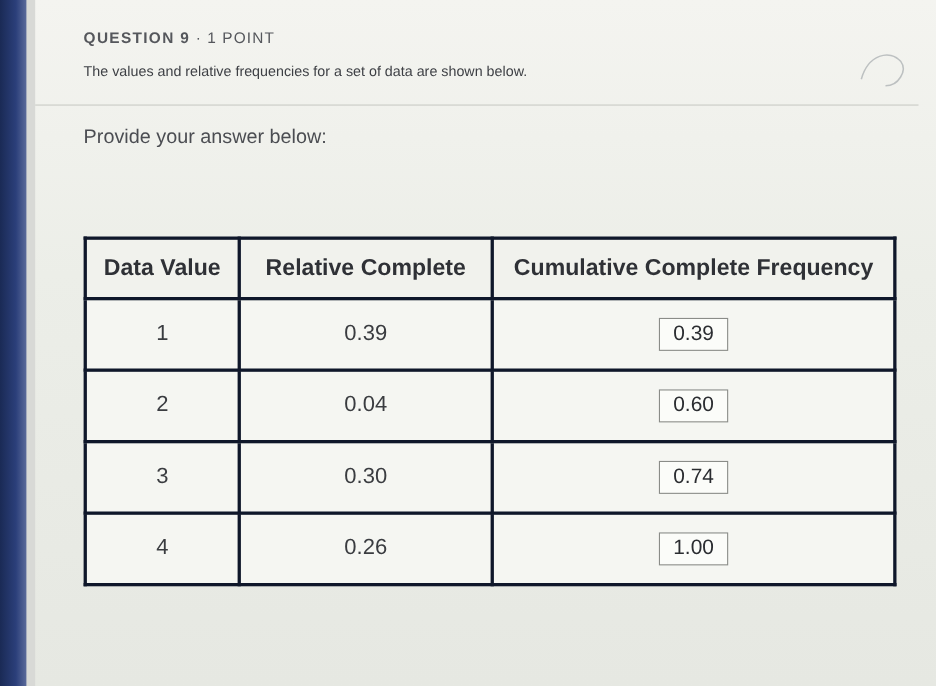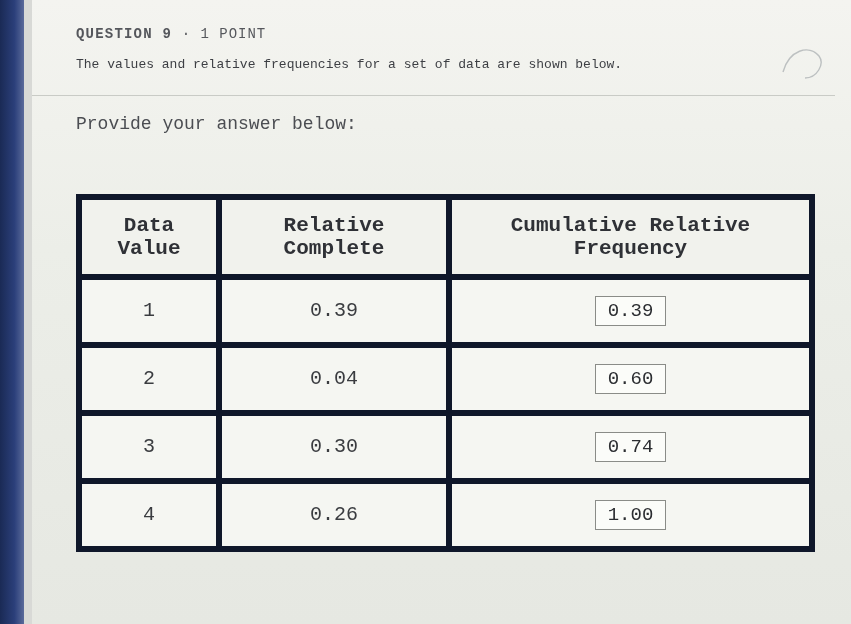--- a/index.html
+++ b/index.html
@@ -16,21 +16,20 @@
     left: 0; top: 0; bottom: 0;
     width: 24px;
     background: linear-gradient(90deg, #1a2a55 0%, #2b3f7a 60%, #5a6a9a 100%);
   }
   .page {
     position: absolute;
     left: 32px; right: 0; top: 0; bottom: 0;
     background: linear-gradient(180deg, #f4f4f0 0%, #eceee8 40%, #e6e8e2 100%);
     padding: 26px 36px 0 44px;
     color: #3a3c40;
-    font-family: Liberation Mono, monospace;
   }
   .q-header {
     font-size: 14px;
     letter-spacing: 1.2px;
     font-weight: 700;
     color: #55575c;
     margin-bottom: 14px;
   }
   .q-header .pts { font-weight: 400; letter-spacing: 1px; }
   .prompt-line {
@@ -41,29 +40,29 @@
   }
   .hr {
     border: none;
     border-top: 1px solid #c9cbc6;
     margin: 0 0 18px -44px;
     width: calc(100% + 64px);
   }
   .sub-prompt {
     font-size: 18px;
     color: #4b4d52;
-    margin-bottom: 60px;
+    margin-bottom: 80px;
   }
   table {
     border-collapse: collapse;
     width: 100%;
     background: #f5f6f2;
   }
   th, td {
-    border: 6px solid #0f172a;
+    border: 3px solid #0f172a;
     padding: 16px 10px;
     text-align: center;
     font-size: 20px;
     color: #3a3c40;
   }
   th {
     font-weight: 700;
     font-size: 21px;
     background: #f1f2ed;
     color: #2f3136;
@@ -108,21 +107,21 @@
 
   <hr class="hr">
 
   <p class="sub-prompt">Provide your answer below:</p>
 
   <table>
     <thead>
       <tr>
         <th>Data Value</th>
         <th>Relative Complete</th>
-        <th>Cumulative Relative Frequency</th>
+        <th>Cumulative Complete Frequency</th>
       </tr>
     </thead>
     <tbody>
       <tr>
         <td class="val">1</td>
         <td class="rf">0.39</td>
         <td>
           <span class="answer-box">0.39</span>
         </td>
       </tr>

